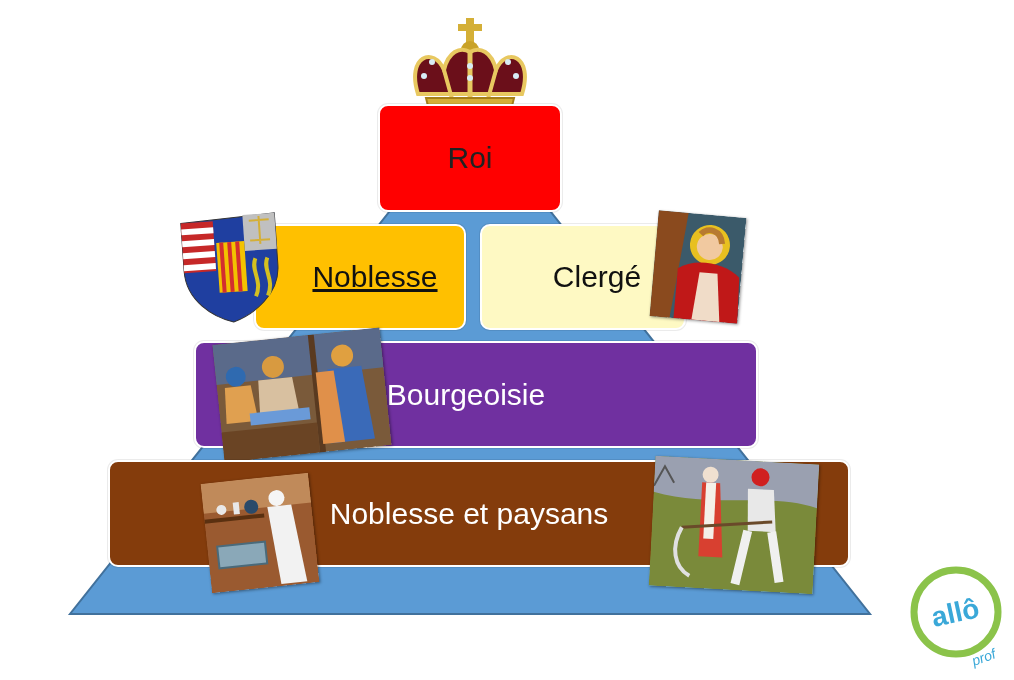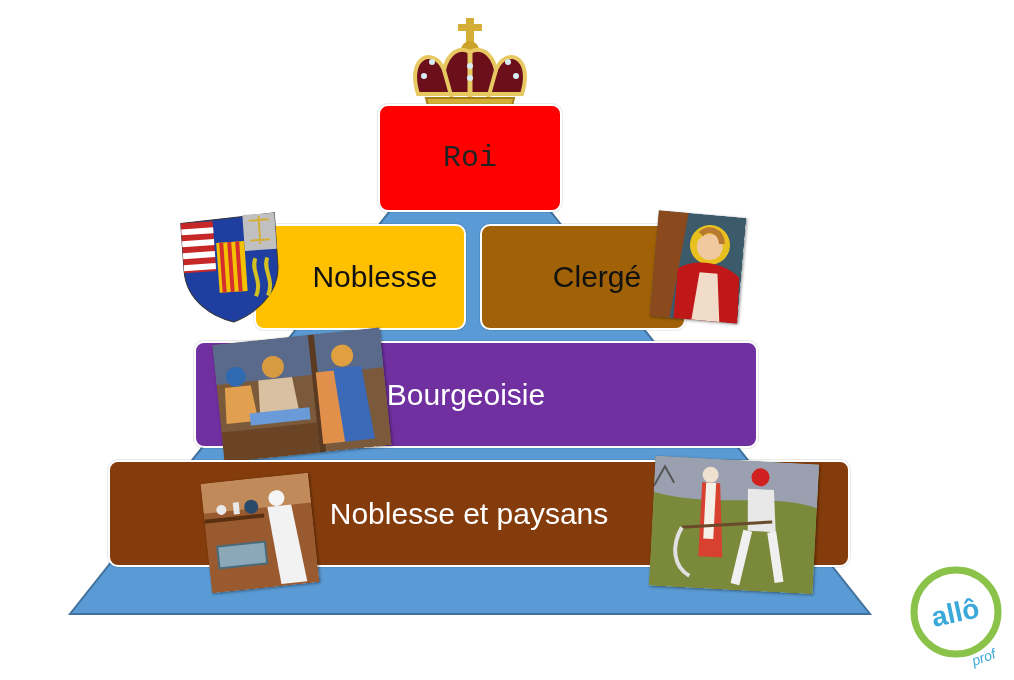--- a/index.html
+++ b/index.html
@@ -1,24 +1,24 @@
 <!DOCTYPE html>
 <html><head>
 <meta charset="utf-8">
 <style>
   html,body{margin:0;padding:0;background:#ffffff;}
   body{width:1014px;height:680px;position:relative;overflow:hidden;font-family:"Liberation Sans","DejaVu Sans",sans-serif;}
   .pyramid{position:absolute;left:0;top:0;width:1014px;height:680px;}
   .box{position:absolute;border:2px solid #ffffff;border-radius:10px;box-shadow:0 0 0 1px rgba(0,0,0,0.08);display:flex;align-items:center;justify-content:center;box-sizing:border-box;}
   .box span{font-size:30px;}
-  .roi{left:378px;top:104px;width:184px;height:108px;background:#ff0000;font-family:Liberation Mono, monospace;}
+  .roi{left:378px;top:104px;width:184px;height:108px;background:#ff0000;}
   .roi span{color:#222;}
   .noblesse{left:254px;top:224px;width:212px;height:106px;background:#ffc000;}
-  .noblesse span{color:#111;margin-left:30px;}
-  .clerge{left:480px;top:224px;width:206px;height:106px;background:#a16207;padding-left:48px;}
+  .noblesse span{color:#111;margin-left:30px;text-decoration:underline;}
+  .clerge{left:480px;top:224px;width:206px;height:106px;background:#fef9c3;padding-left:48px;}
   .clerge span{color:#111;margin-right:20px;}
   .bourg{left:194px;top:341px;width:564px;height:107px;background:#7030a0;}
   .bourg span{color:#fff;margin-left:-20px;}
   .artisans{left:108px;top:460px;width:742px;height:107px;background:#843c0c;}
   .artisans span{color:#fff;margin-left:-20px;}
   .pic{position:absolute;box-shadow:1px 1px 3px rgba(0,0,0,0.4);}
   .logo{position:absolute;left:906px;top:560px;width:104px;height:110px;}
 </style>
 </head>
 <body>

